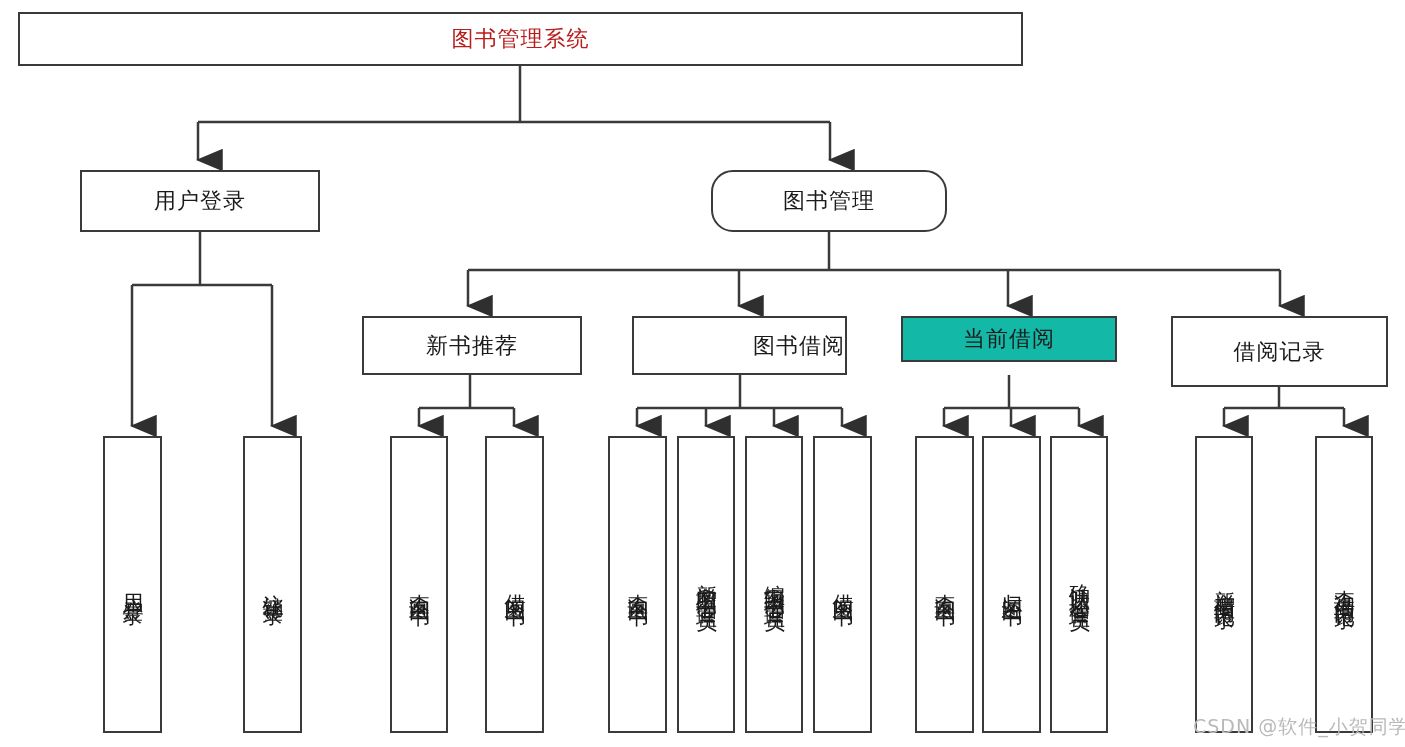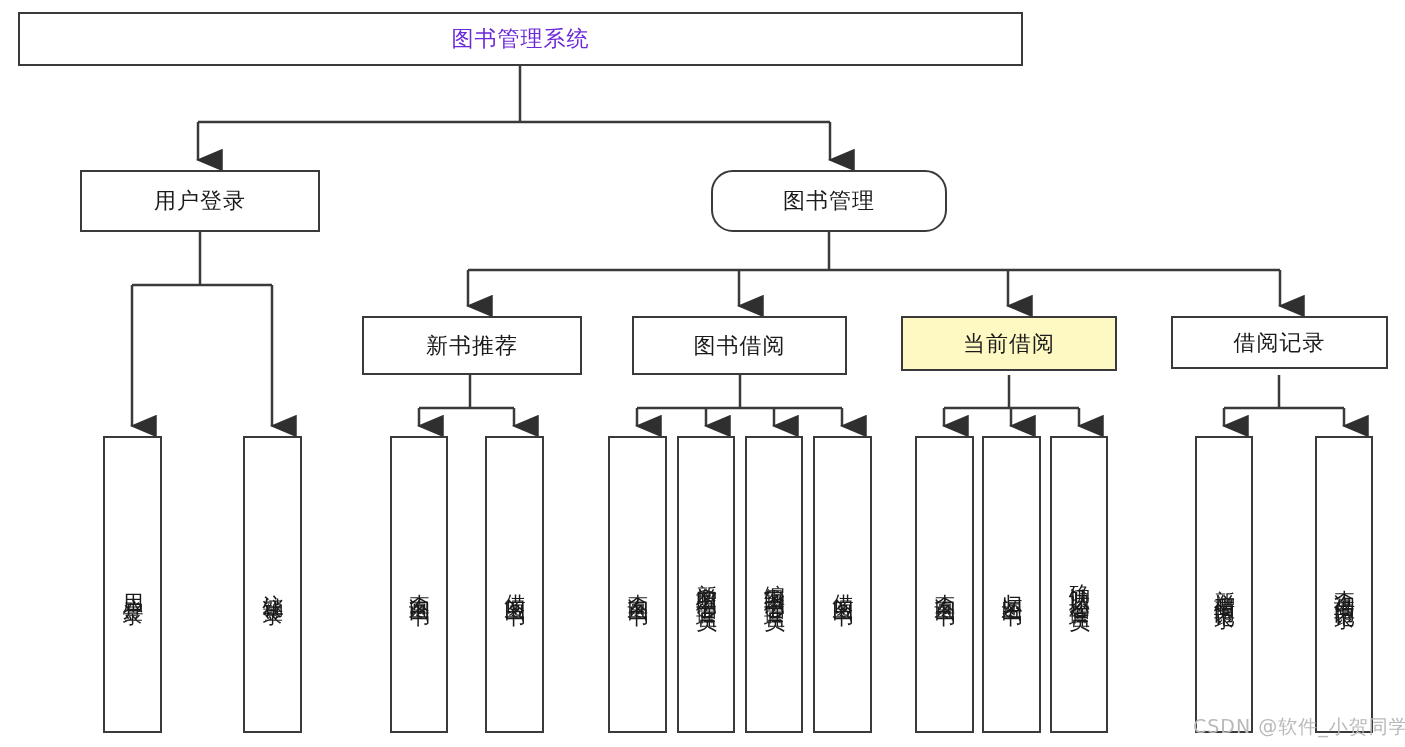--- a/index.html
+++ b/index.html
@@ -111,41 +111,41 @@
       <path d="M 1011 408 L 1011 426" marker-end="url(#arw)"></path>
       <path d="M 1079 408 L 1079 426" marker-end="url(#arw)"></path>
 
       <path d="M 1279 375 L 1279 408"></path>
       <path d="M 1224 408 L 1344 408"></path>
       <path d="M 1224 408 L 1224 426" marker-end="url(#arw)"></path>
       <path d="M 1344 408 L 1344 426" marker-end="url(#arw)"></path>
     </g>
   </svg>
 
-  <div class="node horizontal" style="left: 18px; top: 12px; width: 1005px; height: 54px; border-color: rgb(58, 58, 58); background: rgb(255, 255, 255); color: #6d28d9;">
+  <div class="node horizontal" style="left: 18px; top: 12px; width: 1005px; height: 54px; border-color: rgb(58, 58, 58); background: rgb(255, 255, 255); color: #b91c1c;">
     <span class="htext">图书管理系统</span>
   </div>
 
   <div class="node horizontal" style="left: 80px; top: 170px; width: 240px; height: 62px; border-color: rgb(58, 58, 58); background: rgb(255, 255, 255); color: rgb(26, 26, 26);">
     <span class="htext">用户登录</span>
   </div>
   <div class="node horizontal" style="left: 711px; top: 170px; width: 236px; height: 62px; border-color: rgb(58, 58, 58); background: rgb(255, 255, 255); color: rgb(26, 26, 26); border-radius: 22px;">
     <span class="htext">图书管理</span>
   </div>
 
   <div class="node horizontal" style="left: 362px; top: 316px; width: 220px; height: 59px; border-color: rgb(58, 58, 58); background: rgb(255, 255, 255); color: rgb(26, 26, 26);">
     <span class="htext">新书推荐</span>
   </div>
-  <div class="node horizontal" style="left: 632px; top: 316px; width: 215px; height: 59px; border-color: rgb(58, 58, 58); background: rgb(255, 255, 255); color: rgb(26, 26, 26);">
+  <div class="node horizontal" style="left: 632px; top: 316px; width: 215px; height: 59px; border-color: rgb(58, 58, 58); background: rgb(255, 255, 255); color: rgb(26, 26, 26); justify-content: flex-end;">
     <span class="htext">图书借阅</span>
   </div>
-  <div class="node horizontal" style="left: 901px; top: 316px; width: 216px; height: 55px; border-color: rgb(58, 58, 58); background: #fef9c3; color: rgb(26, 26, 26); text-align: right;">
+  <div class="node horizontal" style="left: 901px; top: 316px; width: 216px; height: 46px; border-color: rgb(58, 58, 58); background: #14b8a6; color: rgb(26, 26, 26); text-align: right;">
     <span class="htext">当前借阅</span>
   </div>
-  <div class="node horizontal" style="left: 1171px; top: 316px; width: 217px; height: 53px; border-color: rgb(58, 58, 58); background: rgb(255, 255, 255); color: rgb(26, 26, 26);">
+  <div class="node horizontal" style="left: 1171px; top: 316px; width: 217px; height: 71px; border-color: rgb(58, 58, 58); background: rgb(255, 255, 255); color: rgb(26, 26, 26);">
     <span class="htext">借阅记录</span>
   </div>
 
   <div class="node vertical" style="left: 103px; top: 436px; width: 59px; height: 297px; border-color: rgb(58, 58, 58); background: rgb(255, 255, 255); color: rgb(26, 26, 26);">
     <span class="vtext">用户登录</span>
   </div>
   <div class="node vertical" style="left: 243px; top: 436px; width: 59px; height: 297px; border-color: rgb(58, 58, 58); background: rgb(255, 255, 255); color: rgb(26, 26, 26);">
     <span class="vtext">注销登录</span>
   </div>
   <div class="node vertical" style="left: 390px; top: 436px; width: 58px; height: 297px; border-color: rgb(58, 58, 58); background: rgb(255, 255, 255); color: rgb(26, 26, 26);">

